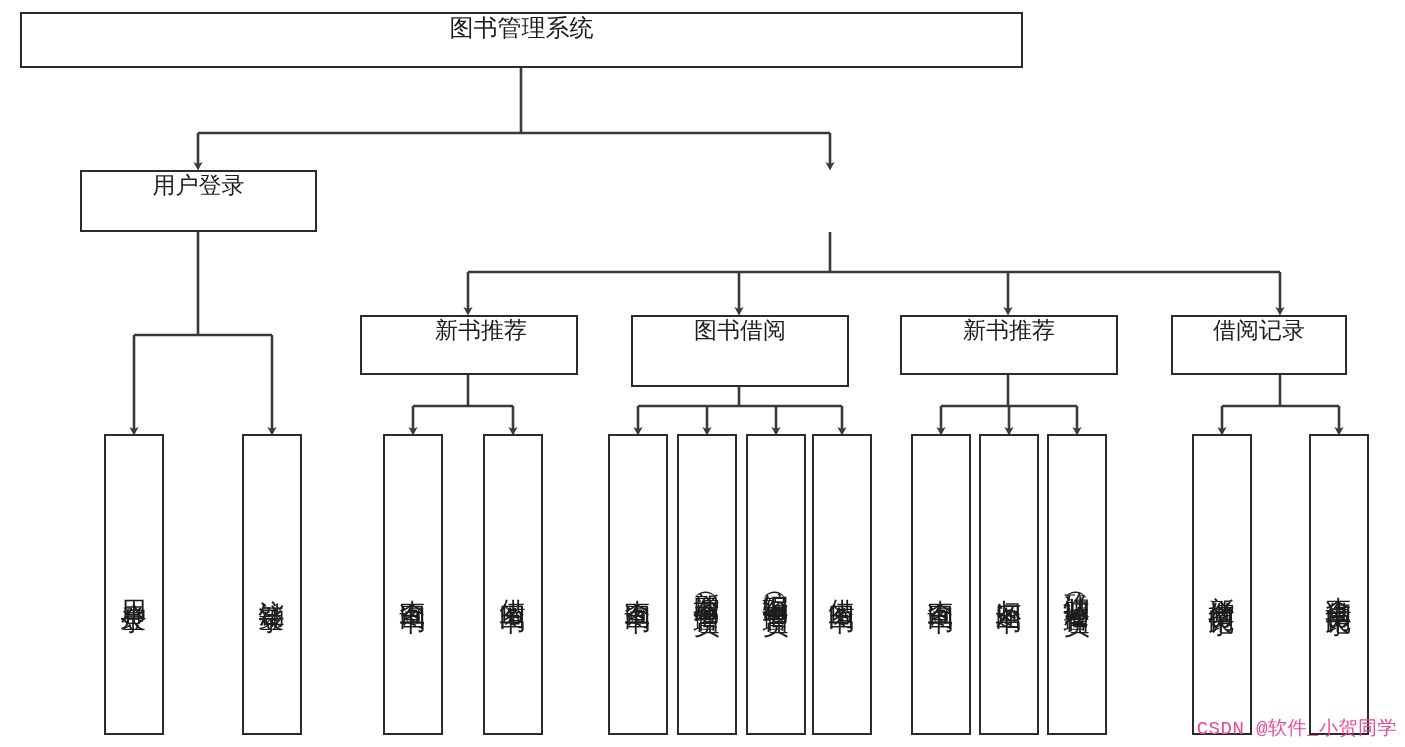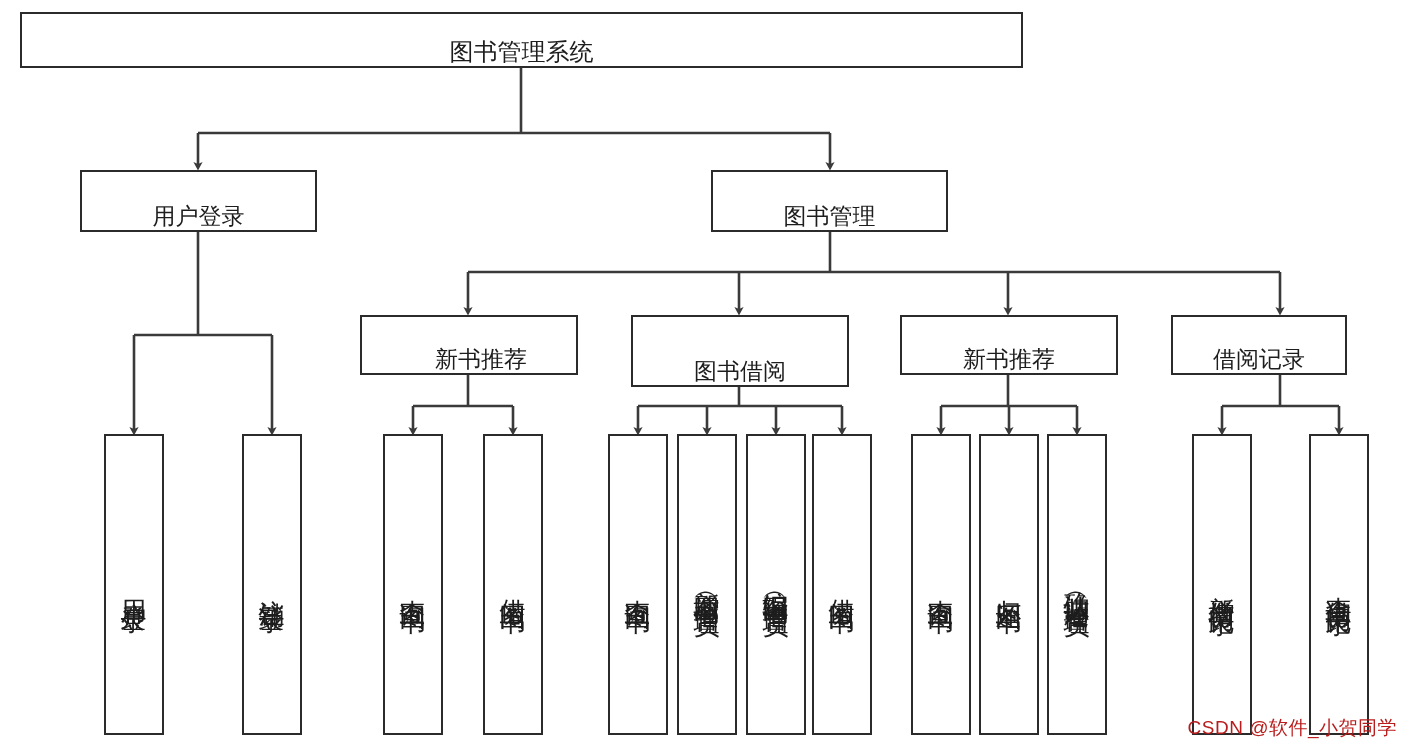--- a/index.html
+++ b/index.html
@@ -20,21 +20,21 @@
     width:1405px;
     height:747px;
     pointer-events:none;
   }
   .node{
     position:absolute;
     box-sizing:border-box;
     background:#ffffff;
     border:2px solid #2b2b2b;
     display:flex;
-    align-items:flex-end;
+    align-items:flex-start;
     justify-content:center;
     z-index:3;
   }
   .node .lbl{
     color:#1d1d1d;
     white-space:nowrap;
     line-height:1.18;
     text-align:center;
   }
   
@@ -51,25 +51,25 @@
     font-size:26px;
     letter-spacing:3px;
     line-height:1;
     white-space:nowrap;
   }
   #watermark{
     position:absolute;
     right:8px;
     bottom:6px;
     font-size:19px;
-    color:#b91c1c;
+    color:#ec4899;
     letter-spacing:0.5px;
     z-index:6;
     white-space:nowrap;
-    font-family:Liberation Sans, sans-serif;
+    font-family:Liberation Mono, monospace;
   }
 </style>
 </head>
 <body>
 
 <div id="stage">
 
   <svg id="edges" viewBox="0 0 1405 747" width="1405" height="747" xmlns="http://www.w3.org/2000/svg">
     <defs>
       <marker id="arrow" markerWidth="10" markerHeight="10" refX="4.6" refY="5" orient="auto" markerUnits="userSpaceOnUse">
@@ -121,23 +121,20 @@
   </svg>
 
   <div class="node h root" style="left:20px; top:12px; width:1003px; height:56px;">
     <span class="lbl">图书管理系统</span>
   </div>
 
   <div class="node h" style="left:80px; top:170px; width:237px; height:62px;">
     <span class="lbl">用户登录</span>
   </div>
 
-  <div class="node h" style="left:711px; top:170px; width:237px; height:62px;">
-    <span class="lbl">图书管理</span>
-  </div>
 
   <div class="node h" style="left:360px; top:315px; width:218px; height:60px;padding-left:24px;">
     <span class="lbl">新书推荐</span>
   </div>
 
   <div class="node h" style="left:631px; top:315px; width:218px; height:72px;">
     <span class="lbl">图书借阅</span>
   </div>
 
   <div class="node h" style="left:900px; top:315px; width:218px; height:60px;">

